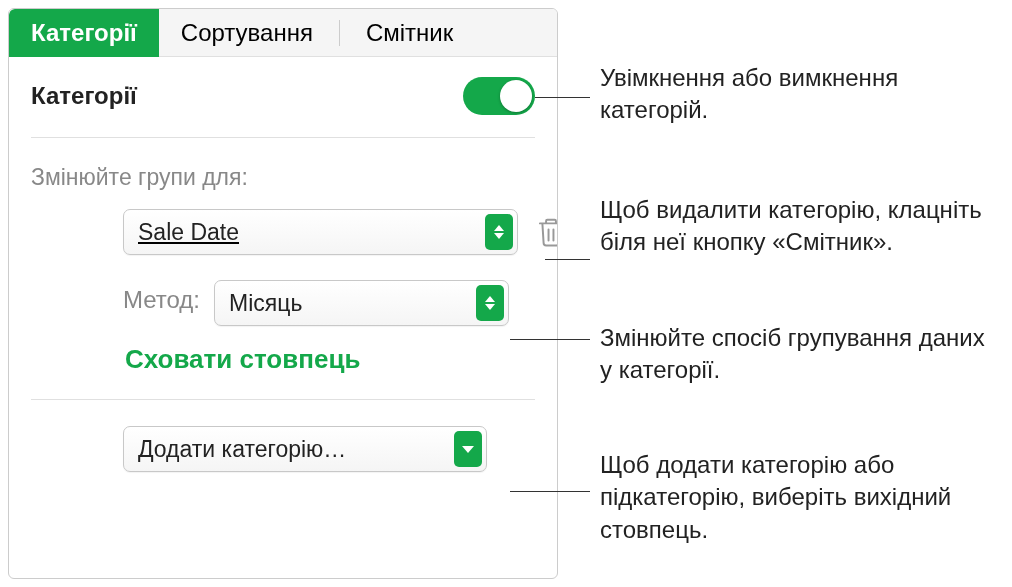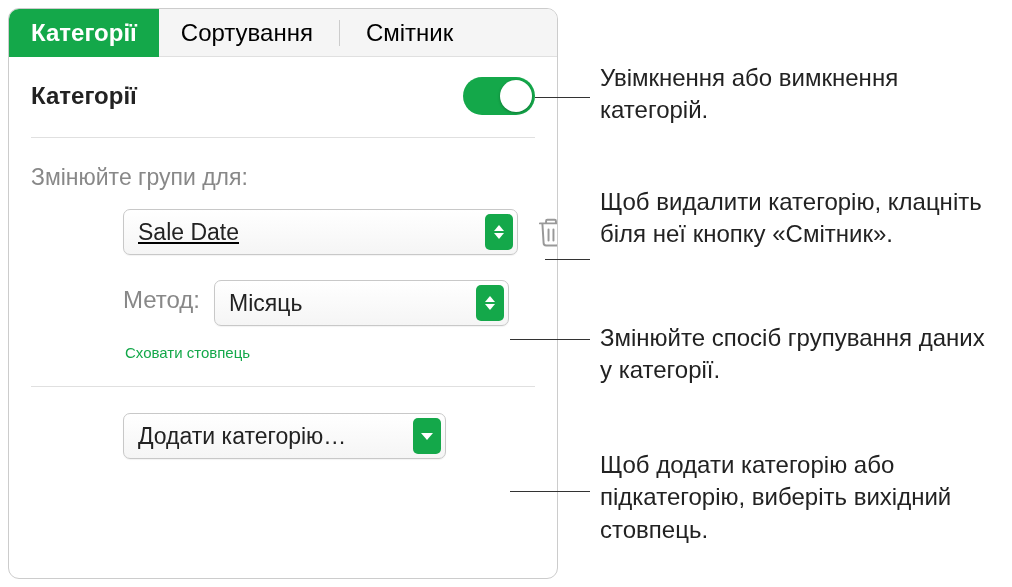--- a/index.html
+++ b/index.html
@@ -14,21 +14,21 @@
       position: relative;
       background: #fff;
     }
     .panel {
       position: absolute;
       left: 8px;
       top: 8px;
       width: 550px;
       height: 571px;
       border: 1px solid #ccc;
-      border-radius: 11px;
+      border-radius: 6px;
       background: #fff;
       overflow: hidden;
     }
     .tabs {
       display: flex;
       align-items: center;
       height: 48px;
       background: #f5f5f5;
       border-bottom: 1px solid #e0e0e0;
     }
@@ -168,42 +168,43 @@
       width: 30px;
       height: 32px;
       display: block;
     }
     .method-label {
       font-size: 24px;
       color: #888;
       margin-right: 14px;
     }
     .hide-link {
-      font-size: 15px;
+      font-size: 26px;
       color: #14a84a;
       cursor: pointer;
       padding-left: 2px;
+      font-weight: bold;
     }
     .method-row {
       padding-left: 92px;
       display: flex;
       align-items: center;
       margin-bottom: 18px;
     }
     .hide-row {
       padding-left: 92px;
       padding-bottom: 24px;
       border-bottom: 1px solid #e0e0e0;
     }
     .add-row {
       padding-top: 26px;
       padding-left: 92px;
     }
     .add-select {
-      width: 323px;
+      width: 364px;
     }
     .callouts {
       position: absolute;
       left: 600px;
       top: 0;
       width: 400px;
       height: 514px;
     }
     .callout {
       position: absolute;
@@ -281,16 +282,16 @@
   </div>
 </div>
 
 <div class="leader" style="left:535px; top:97px; width:55px;"></div>
 <div class="leader" style="left:545px; top:259px; width:45px;"></div>
 <div class="leader" style="left:510px; top:339px; width:80px;"></div>
 <div class="leader" style="left:510px; top:491px; width:80px;"></div>
 
 <div class="callouts">
   <div class="callout" style="top:62px;">Увімкнення або вимкнення категорій.</div>
-  <div class="callout" style="top:186px;">Щоб видалити категорію, клацніть біля неї кнопку «Смітник».</div>
+  <div class="callout" style="top:194px;">Щоб видалити категорію, клацніть біля неї кнопку «Смітник».</div>
   <div class="callout" style="top:322px;">Змінюйте спосіб групування даних у категорії.</div>
   <div class="callout" style="top:449px;">Щоб додати категорію або підкатегорію, виберіть вихідний стовпець.</div>
 </div>
 
 </body></html>

